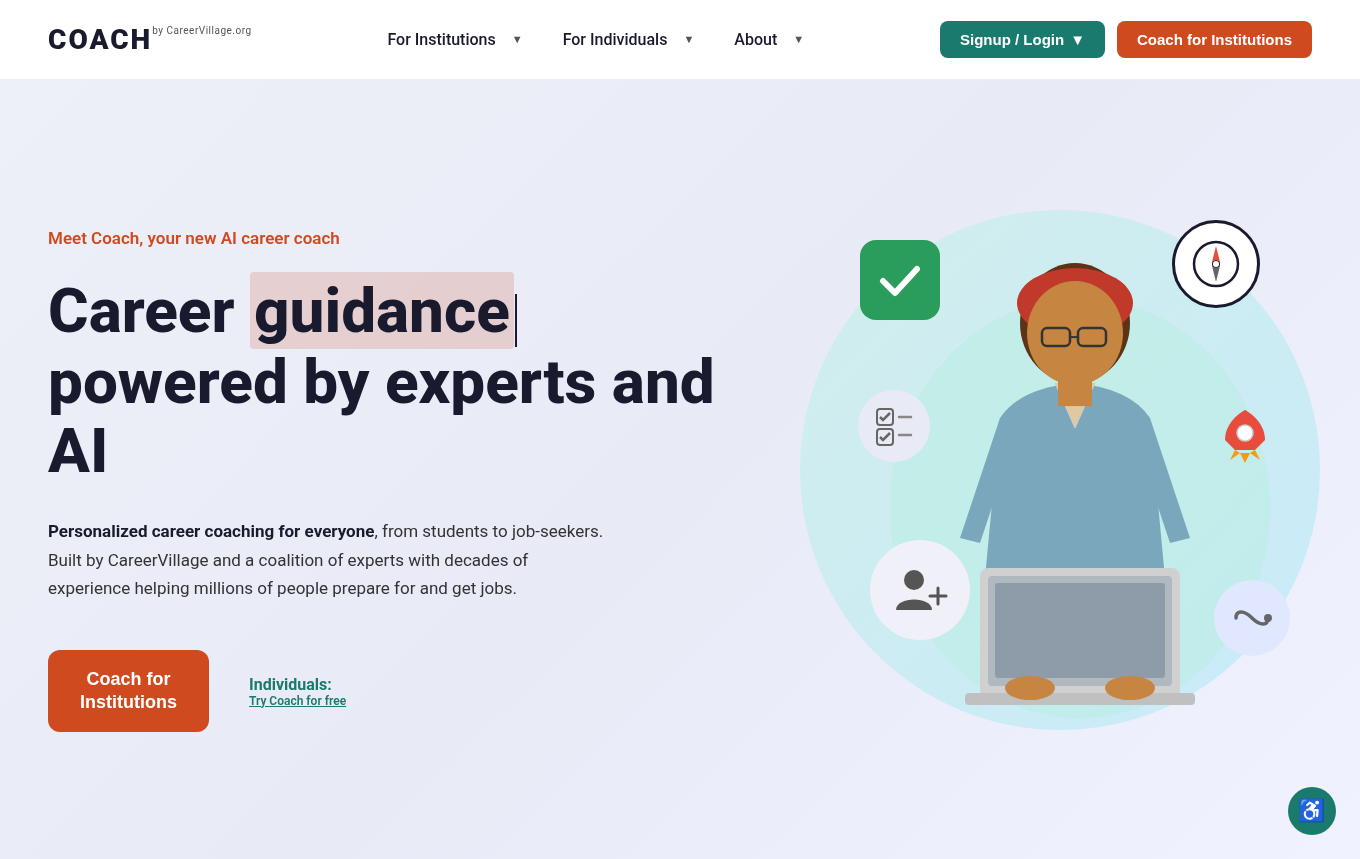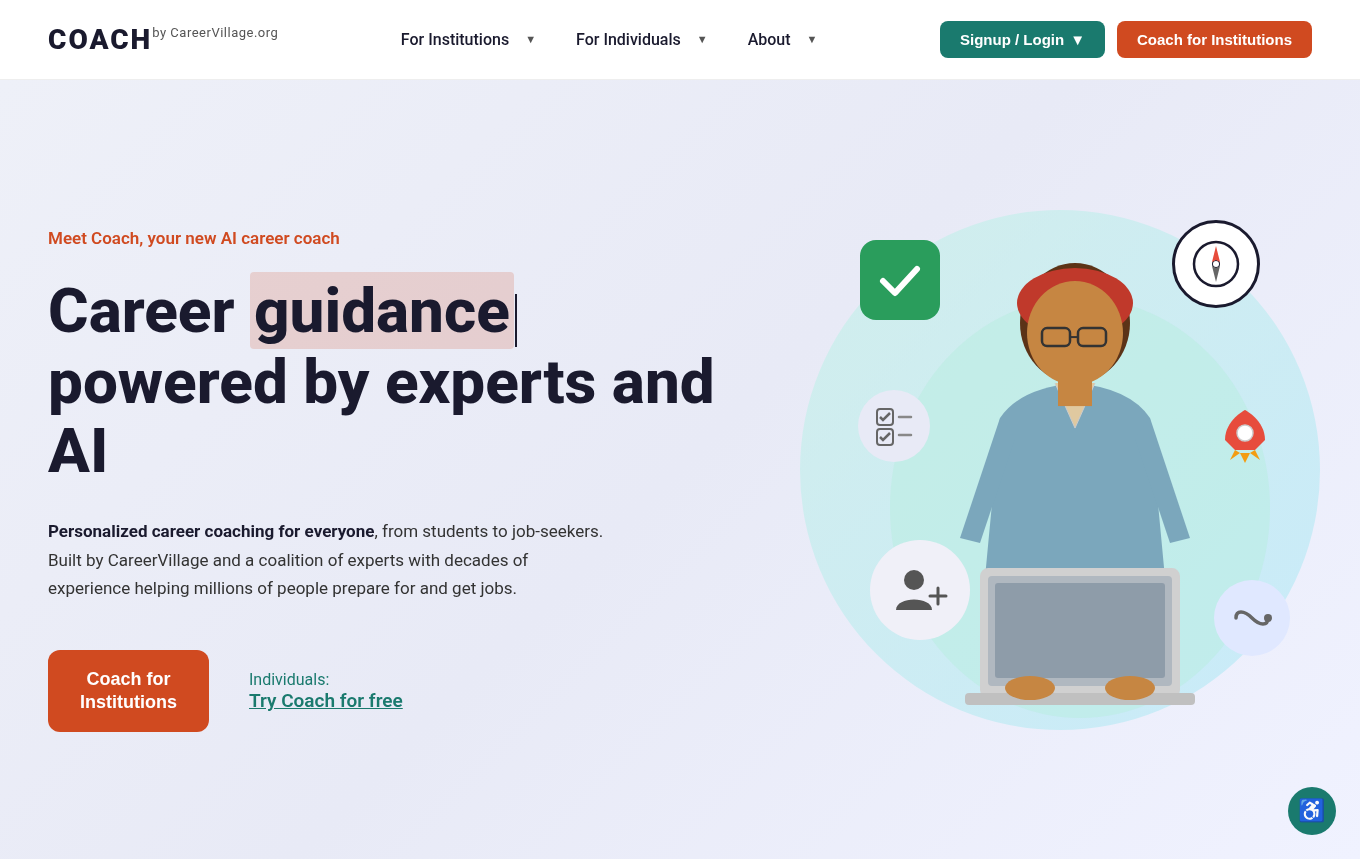--- a/index.html
+++ b/index.html
@@ -31,21 +31,21 @@
     }
 
     .logo-coach {
       font-size: 28px;
       font-weight: 900;
       letter-spacing: 2px;
       color: #1a1a2e;
     }
 
     .logo-sub {
-      font-size: 13px;
+      font-size: 10px;
       color: #555;
       letter-spacing: 0.5px;
     }
 
     .nav-links {
       display: flex;
       align-items: center;
       gap: 4px;
     }
 
@@ -178,26 +178,26 @@
     }
 
     .cta-individuals {
       display: flex;
       flex-direction: column;
       align-items: flex-start;
     }
 
     .cta-individuals-label {
       font-size: 16px;
-      font-weight: 400;
+      font-weight: 700;
       color: #1a7a6e;
     }
 
     .cta-individuals-link {
-      font-size: 19px;
+      font-size: 12px;
       font-weight: 600;
       color: #1a7a6e;
       text-decoration: underline;
       cursor: pointer;
     }
 
     
     .hero-image {
       position: absolute;
       right: 0;

